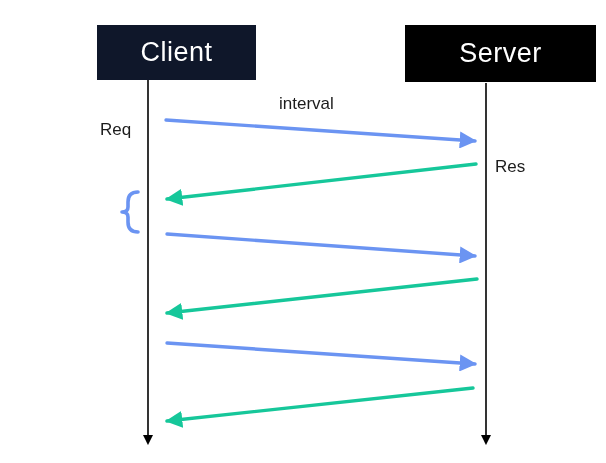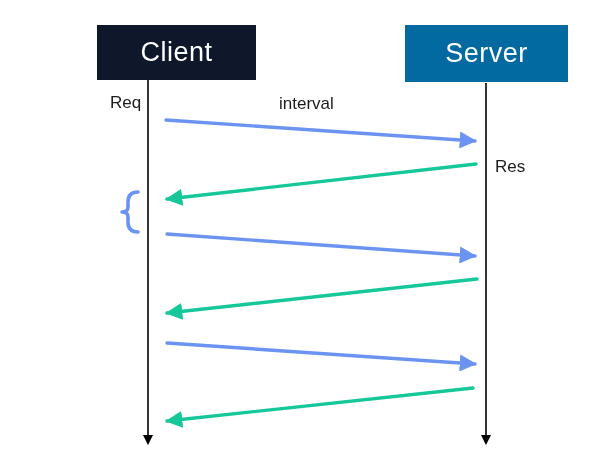--- a/index.html
+++ b/index.html
@@ -34,35 +34,34 @@
     left: 70px;
     top: 25px;
     width: 159px;
     height: 55px;
     background: #0f172a;
     margin-left: 27px;
   }
   #actor-server-box {
     left: 405px;
     top: 25px;
-    width: 163px;
+    width: 191px;
     height: 57px;
-    background: #0369a1;
+    background: #000000;
   }
   .msg-label {
     position: absolute;
     color: #1c1c1c;
     font-size: 17px;
     line-height: 1;
     white-space: nowrap;
   }
   #label-req {
     left: 100px;
-    top: 94px;
-    margin-left: 10px;
+    top: 121px;
   }
   #label-polling {
     left: 279px;
     top: 95px;
   }
   #label-res {
     left: 495px;
     top: 158px;
   }
   #interval-label {

